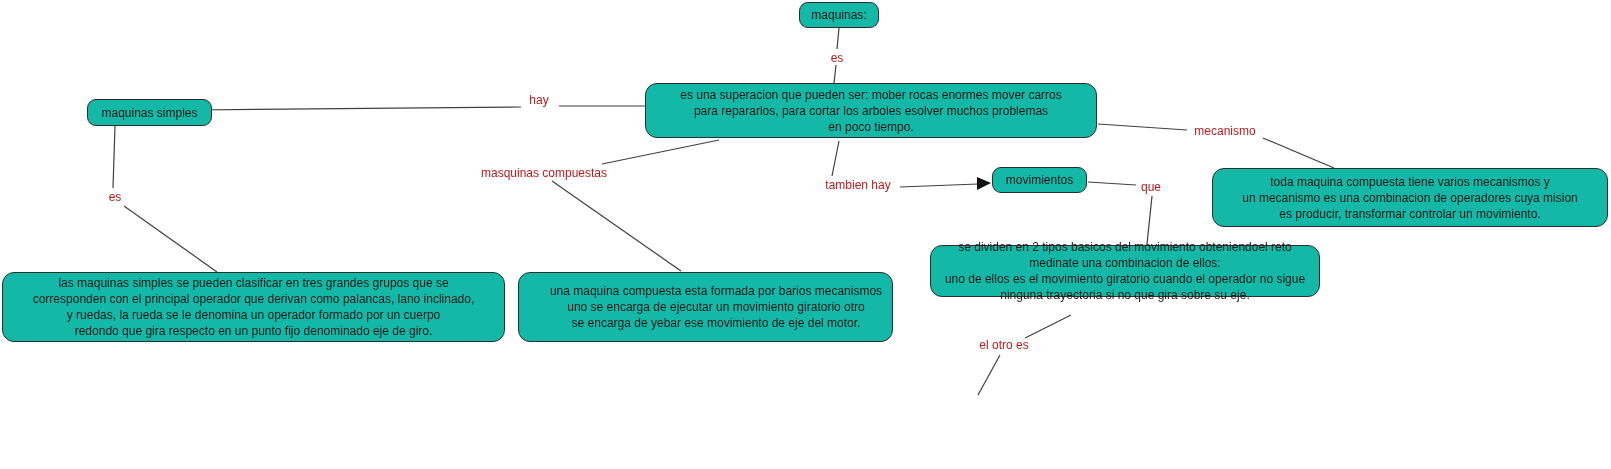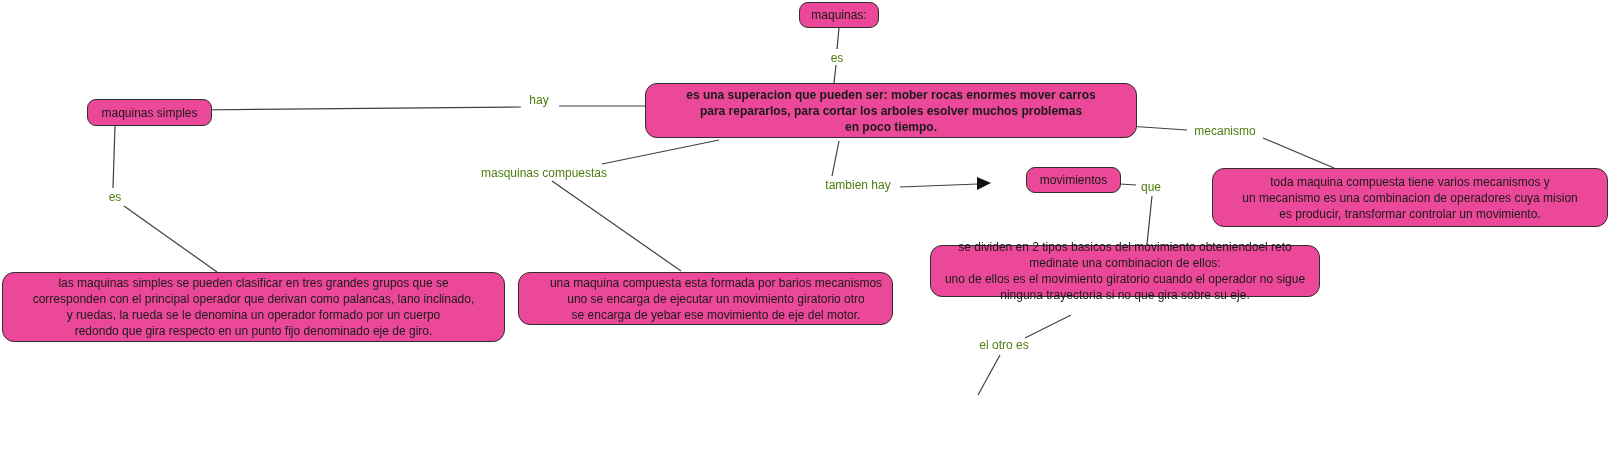--- a/index.html
+++ b/index.html
@@ -17,40 +17,40 @@
   }
   .wires {
     position: absolute;
     left: 0; top: 0;
     width: 1611px; height: 469px;
     pointer-events: none;
   }
   .node {
     position: absolute;
     box-sizing: border-box;
-    background: #ec4899;
+    background: #14b8a6;
     border: 1.4px solid #2e2e2e;
     border-radius: 12px;
     display: flex;
     align-items: center;
     justify-content: center;
     text-align: center;
     font-size: 12px;
     line-height: 16px;
     color: #1a1a1a;
     padding: 2px 4px;
   }
   .node.small { border-radius: 9px; }
   .node .txt { white-space: pre-line; }
   .link-label {
     position: absolute;
     transform: translate(-50%, -50%);
     font-size: 12px;
     line-height: 15px;
-    color: #4d7c0f;
+    color: #b91c1c;
     white-space: nowrap;
   }
 </style>
 </head>
 <body>
 
 <div class="canvas">
 
   <svg class="wires" width="1611" height="469" viewBox="0 0 1611 469" stroke="#3f3f3f" stroke-width="1.2" fill="none">
 
@@ -78,44 +78,44 @@
     <line x1="1263" y1="138" x2="1334" y2="168"></line>
 
     <line x1="1071" y1="315" x2="1025" y2="338"></line>
     <line x1="1000" y1="355" x2="978" y2="395"></line>
   </svg>
 
   <div class="node small" style="left:799px; top:2px; width:80px; height:26px;">
     <span class="txt">maquinas:</span>
   </div>
 
-  <div class="node" style="left:645px; top:83px; width:492px; height:55px;font-weight:bold;">
+  <div class="node" style="left:645px; top:83px; width:452px; height:55px;">
     <span class="txt">es una superacion que pueden ser: mober rocas enormes mover carros
 para repararlos, para cortar los arboles esolver muchos problemas
 en poco tiempo.</span>
   </div>
 
   <div class="node small" style="left:52px; top:99px; width:125px; height:27px;margin-left:35px;">
     <span class="txt">maquinas simples</span>
   </div>
 
   <div class="node" style="left:2px; top:272px; width:503px; height:70px;">
     <span class="txt">las maquinas simples se pueden clasificar en tres grandes grupos que se
 corresponden con el principal operador que derivan como palancas, lano inclinado,
 y ruedas, la rueda se le denomina un operador formado por un cuerpo
 redondo que gira respecto en un punto fijo denominado eje de giro.</span>
   </div>
 
-  <div class="node" style="left:518px; top:272px; width:375px; height:53px;padding-left:25px;">
+  <div class="node" style="left:518px; top:272px; width:375px; height:70px;padding-left:25px;">
     <span class="txt">una maquina compuesta esta formada por barios mecanismos
 uno se encarga de ejecutar un movimiento giratorio otro
 se encarga de yebar ese movimiento de eje del motor.</span>
   </div>
 
-  <div class="node small" style="left:992px; top:167px; width:95px; height:26px;margin-left:34px;">
+  <div class="node small" style="left:992px; top:167px; width:95px; height:26px;">
     <span class="txt">movimientos</span>
   </div>
 
   <div class="node" style="left:1212px; top:168px; width:396px; height:59px;">
     <span class="txt">toda maquina compuesta tiene varios mecanismos y
 un mecanismo es una combinacion de operadores cuya mision
 es producir, transformar controlar un movimiento.</span>
   </div>
 
   <div class="node" style="left:930px; top:245px; width:390px; height:52px;">

